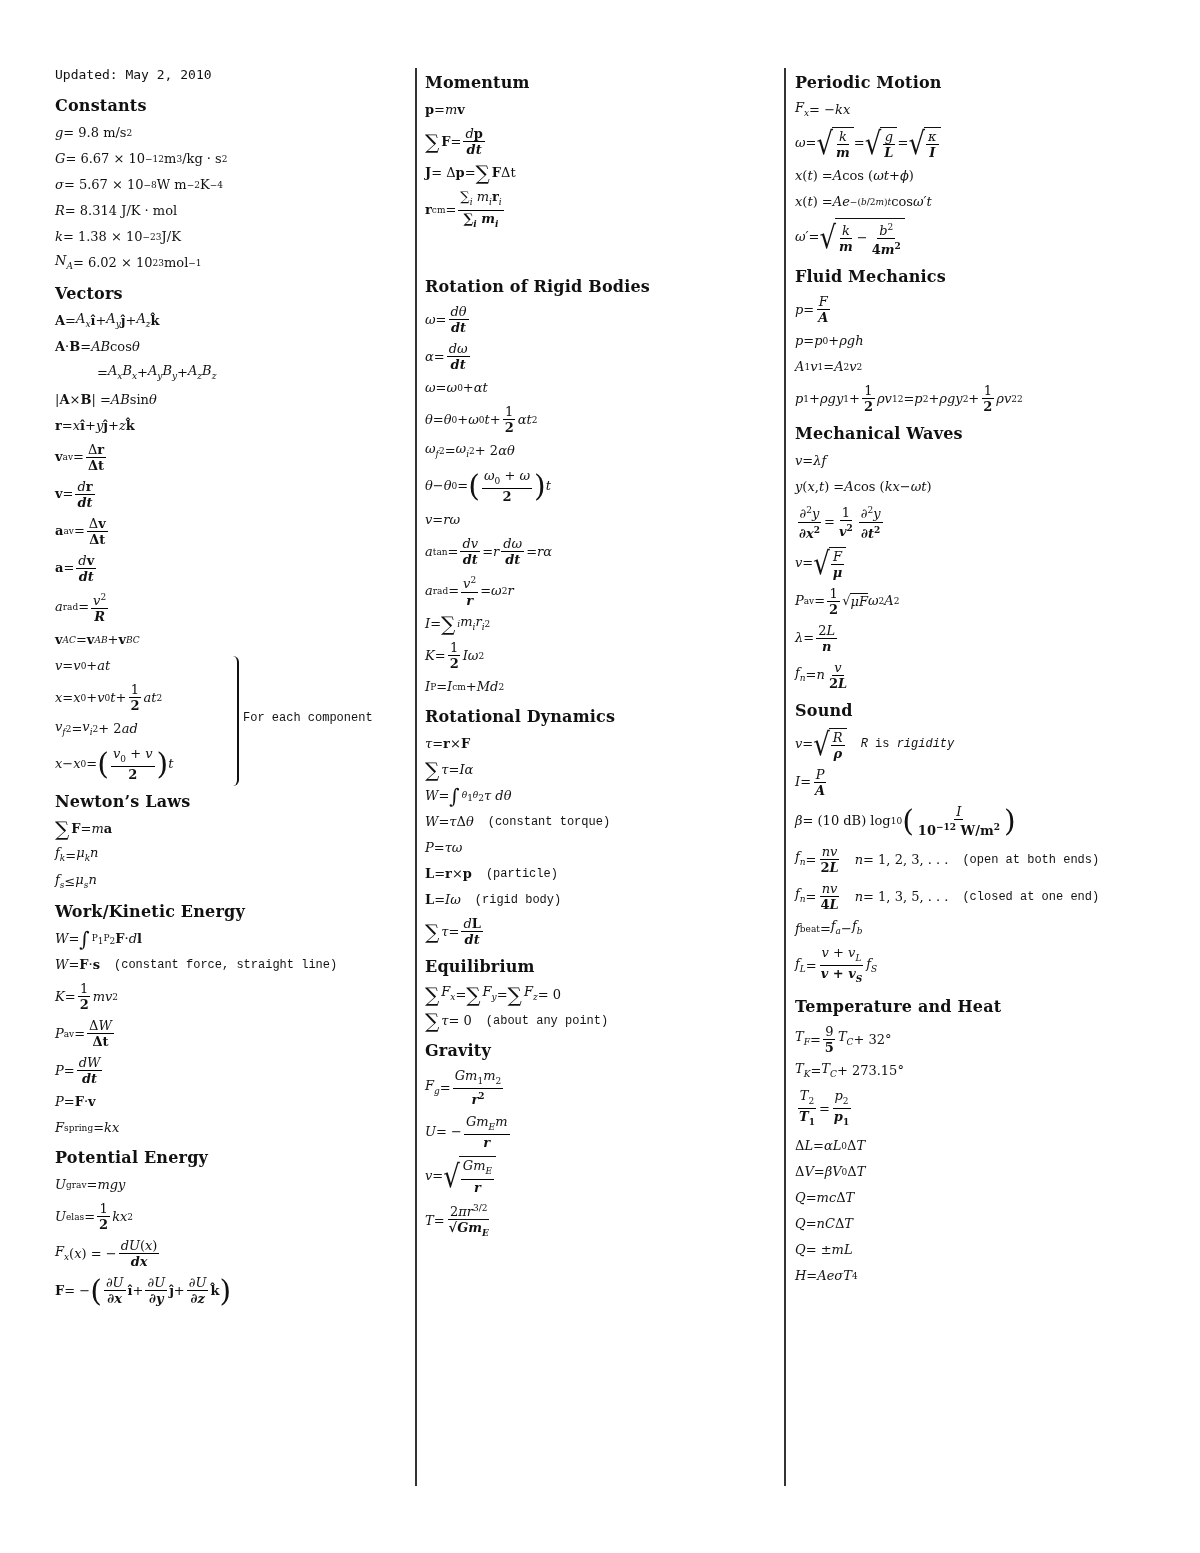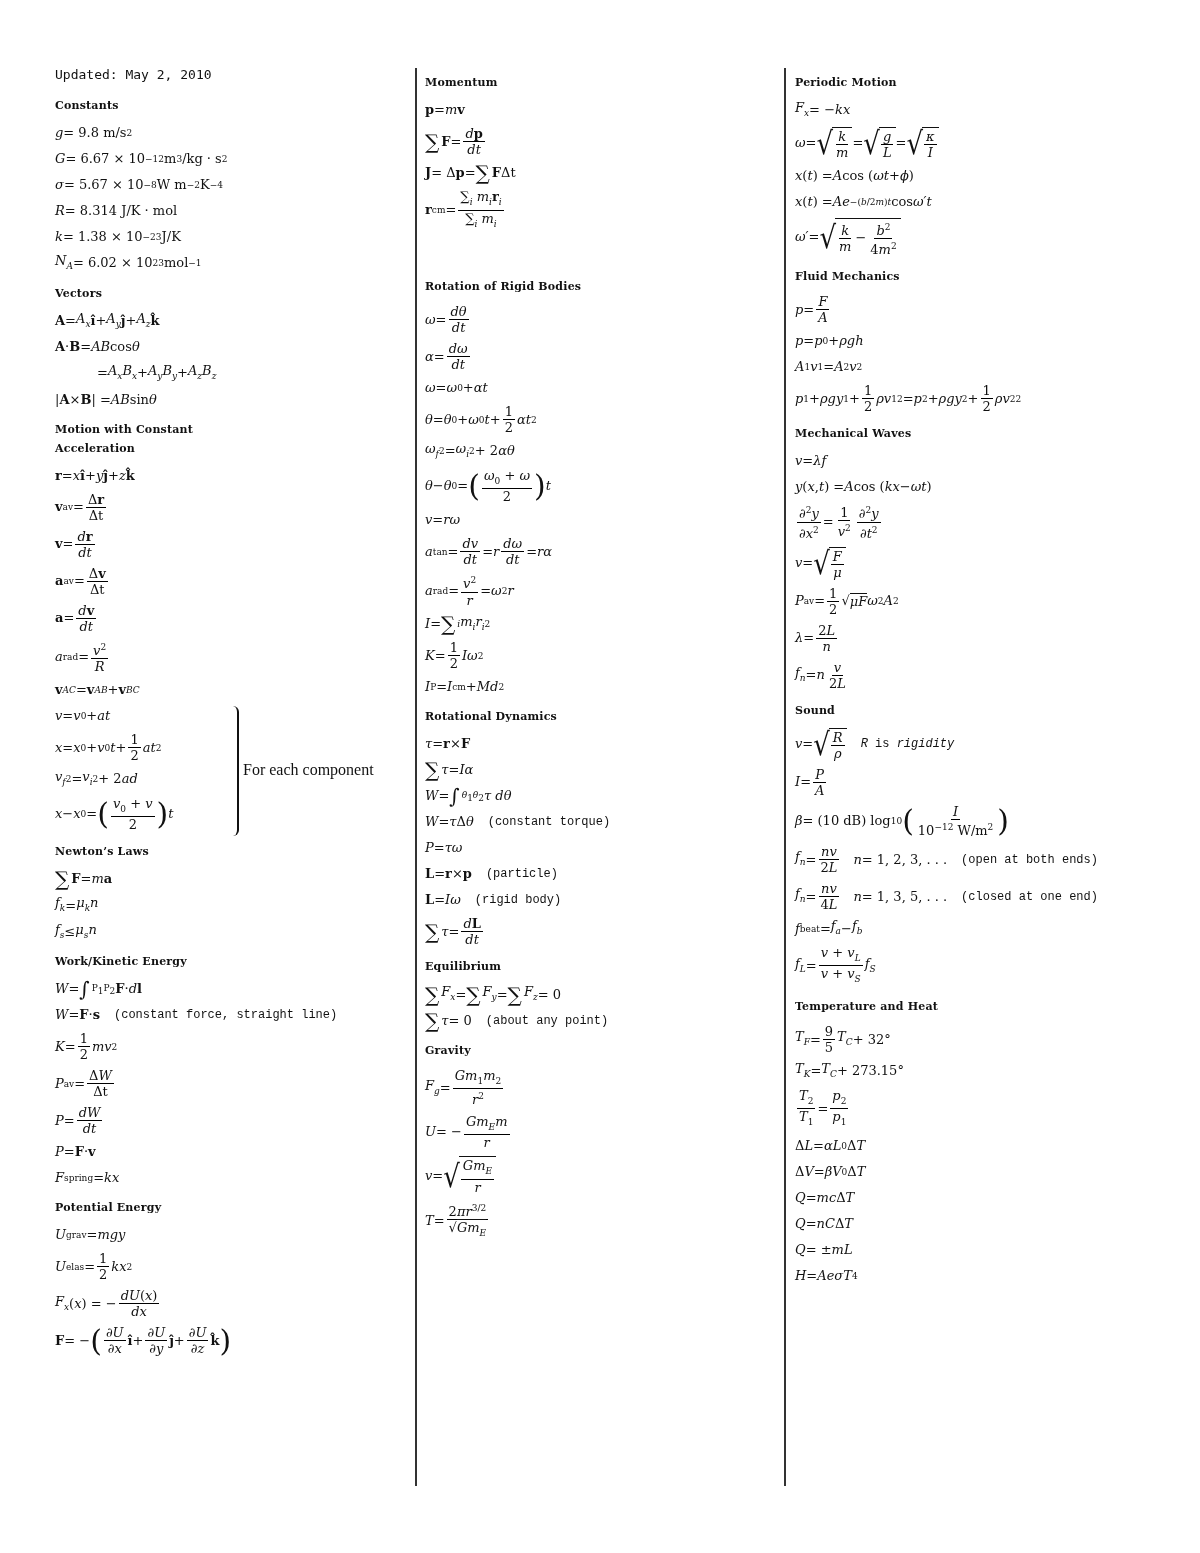--- a/index.html
+++ b/index.html
@@ -7,39 +7,39 @@
          font-family: "DejaVu Serif", "Liberation Serif", serif; color: #111; }
   .page { position: absolute; left: 0; top: 13px; width: 1200px; height: 1553px; }
   .col { position: absolute; top: 50px; }
   .col1 { left: 55px; width: 350px; }
   .col2 { left: 425px; width: 350px; }
   .col3 { left: 795px; width: 390px; }
   .divider { position: absolute; top: 55px; height: 1418px; width: 2px; background: #333; }
   .div1 { left: 415px; }
   .div2 { left: 784px; }
   .updated { font-family: "DejaVu Sans Mono", "Liberation Mono", monospace; font-size: 13px; margin: 4px 0 14px 0; }
-  h2 { font-family: "DejaVu Serif", "Liberation Serif", serif; font-weight: bold; font-size: 11px; margin: 10px 0 8px 0; line-height: 19px; letter-spacing: 0.2px; }
+  h2 { font-family: "DejaVu Serif", "Liberation Serif", serif; font-weight: bold; font-size: 16px; margin: 10px 0 8px 0; line-height: 19px; letter-spacing: 0.2px; }
   .eq { font-family: "DejaVu Serif", "Liberation Serif", serif; font-size: 13px; line-height: 16px; margin: 0 0 6px 0; white-space: nowrap; display: flex; align-items: center; min-height: 20px; }
   .eq i { font-style: italic; }
   .eq b { font-weight: bold; }
   .eq sub, .eq sup { font-size: 9px; }
   .frac { display: inline-flex; flex-direction: column; align-items: center; vertical-align: middle; margin: 0 2px; }
   .frac > span:first-child { border-bottom: 1px solid #000000; padding: 0 2px; line-height: 15px; }
-  .frac > span:last-child { line-height: 15px; padding: 0 2px; }
+  .frac > span:last-child { line-height: 15px; padding: 0 2px; font-weight: bold; }
   .sqrt { display: inline-flex; align-items: center; }
   .sqrt .rad { font-size: 26px; line-height: 26px; margin-right: -1px; transform: scaleY(1.2); }
   .sqrt .under { border-top: 1px solid #111; padding-top: 1px; display: inline-flex; align-items: center; }
   .big { font-size: 20px; line-height: 18px; margin-right: 2px; }
   .paren { font-size: 30px; line-height: 26px; font-weight: 200; }
   .note { font-family: Liberation Mono, monospace; font-size: 12px; margin-left: 14px; }
   .sp { display: inline-block; width: 6px; }
   .indent { padding-left: 42px; }
   .brace-group { position: relative; }
   .brace-group .brace { position: absolute; left: 172px; top: 0; height: 130px; width: 10px; border-right: 2px solid #111; border-top-right-radius: 6px; border-bottom-right-radius: 6px; }
-  .brace-group .brace-label { position: absolute; left: 188px; top: 55px; font-family: Liberation Serif, serif; font-size: 16px; }
+  .brace-group .brace-label { position: absolute; left: 188px; top: 55px; font-family: Liberation Mono, monospace; font-size: 12px; }
   .gap-lg { height: 30px; }
 </style>
 </head>
 <body>
 
 <div class="page">
   <div class="divider div1"></div>
   <div class="divider div2"></div>
 
   <div class="col col1">
@@ -55,21 +55,20 @@
           <div class="eq"><i>N<sub>A</sub></i> = 6.02 × 10<sup>23</sup> mol<sup>−1</sup></div>
         </div>
         <div>
           <h2>Vectors</h2>
           <div class="eq"><b>A</b> = <i>A<sub>x</sub></i><b>î</b> + <i>A<sub>y</sub></i><b>ĵ</b> + <i>A<sub>z</sub></i><b>k̂</b></div>
           <div class="eq"><b>A</b> · <b>B</b> = <i>AB</i> cos <i>θ</i></div>
           <div class="eq"><span class="indent"></span>= <i>A<sub>x</sub>B<sub>x</sub></i> + <i>A<sub>y</sub>B<sub>y</sub></i> + <i>A<sub>z</sub>B<sub>z</sub></i></div>
           <div class="eq">|<b>A</b> × <b>B</b>| = <i>AB</i> sin <i>θ</i></div>
         </div>
         <div>
-          <h2 style="width: 220px; white-space: normal;">Motion with Constant Acceleration</h2>
           <div class="eq"><b>r</b> = <i>x</i><b>î</b> + <i>y</i><b>ĵ</b> + <i>z</i><b>k̂</b></div>
           <div class="eq"><b>v</b><sub>av</sub> = <span class="frac">
               <span>Δ<b>r</b></span>
               <span>Δt</span>
             </span></div>
           <div class="eq"><b>v</b> = <span class="frac">
               <span><i>d</i><b>r</b></span>
               <span><i>dt</i></span>
             </span></div>
           <div class="eq"><b>a</b><sub>av</sub> = <span class="frac">

